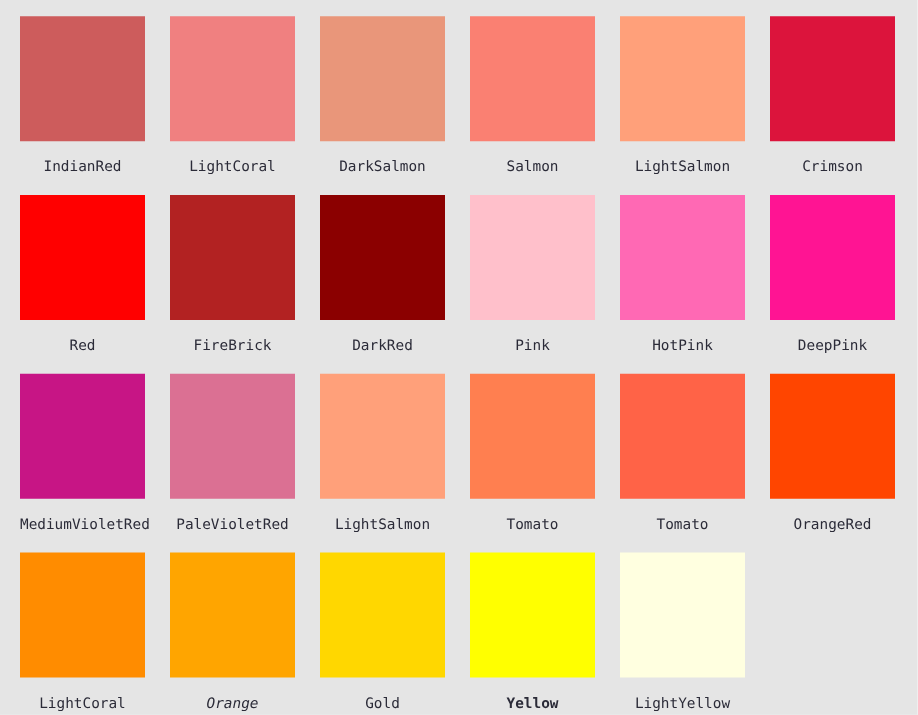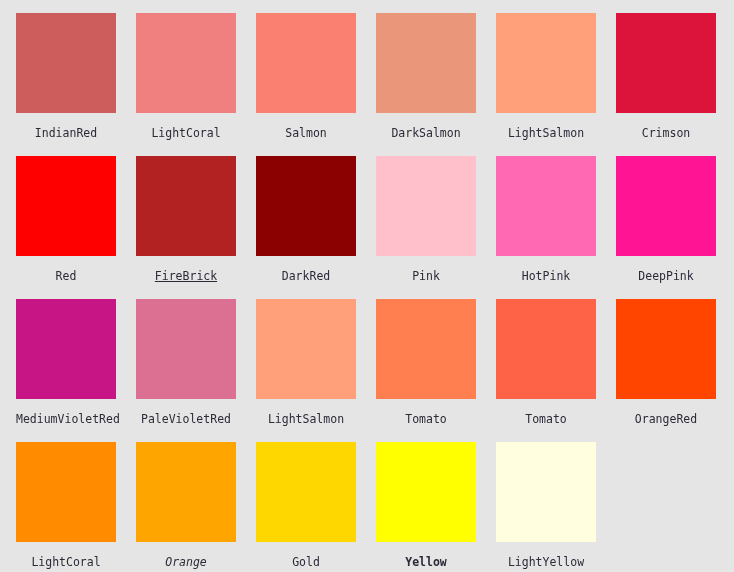--- a/index.html
+++ b/index.html
@@ -61,42 +61,42 @@
 <div id="swatch-grid" style="background: #e5e5e5;">
     <div class="swatch-cell">
       <div class="swatch-chip" style="background-color: rgb(205, 92, 92);"></div>
       <div class="swatch-label" style="color: rgb(43, 43, 56);">IndianRed</div>
     </div>
     <div class="swatch-cell">
       <div class="swatch-chip" style="background-color: rgb(240, 128, 128);"></div>
       <div class="swatch-label" style="color: rgb(43, 43, 56);">LightCoral</div>
     </div>
     <div class="swatch-cell">
+      <div class="swatch-chip" style="background-color: rgb(233, 150, 122);"></div>
+      <div class="swatch-label" style="color: rgb(43, 43, 56);">DarkSalmon</div>
+    </div>
+    <div class="swatch-cell">
       <div class="swatch-chip" style="background-color: rgb(250, 128, 114);"></div>
       <div class="swatch-label" style="color: rgb(43, 43, 56);">Salmon</div>
-    </div>
-    <div class="swatch-cell">
-      <div class="swatch-chip" style="background-color: rgb(233, 150, 122);"></div>
-      <div class="swatch-label" style="color: rgb(43, 43, 56);">DarkSalmon</div>
     </div>
     <div class="swatch-cell">
       <div class="swatch-chip" style="background-color: rgb(255, 160, 122);"></div>
       <div class="swatch-label" style="color: rgb(43, 43, 56);">LightSalmon</div>
     </div>
     <div class="swatch-cell">
       <div class="swatch-chip" style="background-color: rgb(220, 20, 60);"></div>
       <div class="swatch-label" style="color: rgb(43, 43, 56);">Crimson</div>
     </div>
     <div class="swatch-cell">
       <div class="swatch-chip" style="background-color: rgb(255, 0, 0);"></div>
       <div class="swatch-label" style="color: rgb(43, 43, 56);">Red</div>
     </div>
     <div class="swatch-cell">
       <div class="swatch-chip" style="background-color: rgb(178, 34, 34);"></div>
-      <div class="swatch-label" style="color: rgb(43, 43, 56); text-decoration: underline;">FireBrick</div>
+      <div class="swatch-label" style="color: rgb(43, 43, 56);">FireBrick</div>
     </div>
     <div class="swatch-cell">
       <div class="swatch-chip" style="background-color: rgb(139, 0, 0);"></div>
       <div class="swatch-label" style="color: rgb(43, 43, 56);">DarkRed</div>
     </div>
     <div class="swatch-cell">
       <div class="swatch-chip" style="background-color: rgb(255, 192, 203);"></div>
       <div class="swatch-label" style="color: rgb(43, 43, 56);">Pink</div>
     </div>
     <div class="swatch-cell">

